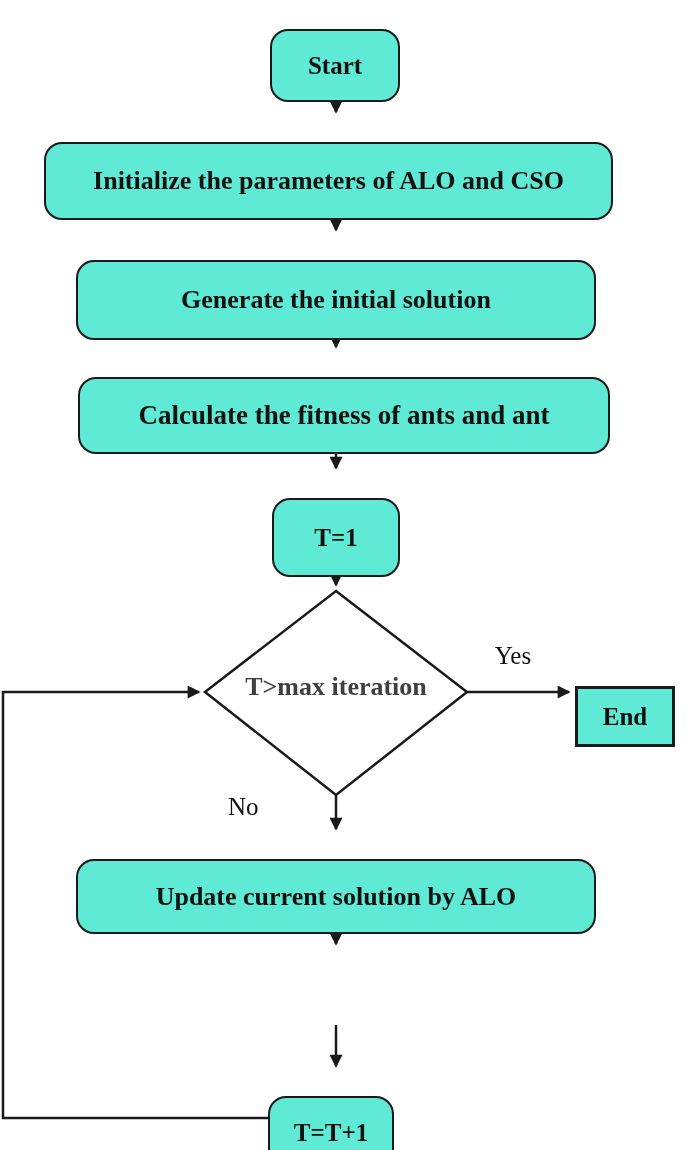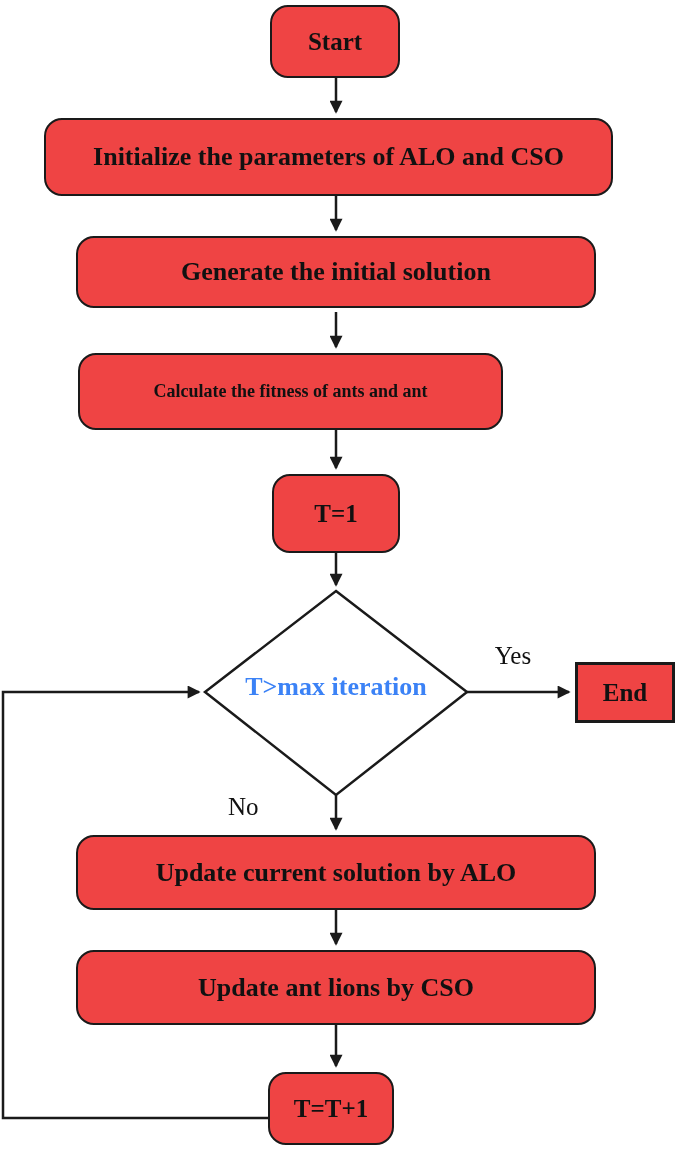--- a/index.html
+++ b/index.html
@@ -22,48 +22,49 @@
     width: 685px;
     height: 1150px;
   }
   .node {
     position: absolute;
     box-sizing: border-box;
     display: flex;
     align-items: center;
     justify-content: center;
     text-align: center;
-    background: #ef4444;
+    background: #5eead4;
     border: 2.5px solid #1a1a1a;
     color: #111111;
     font-weight: bold;
     z-index: 2;
+    margin-top: 24px;
   }
   .rounded {
     border-radius: 18px;
   }
   .node-start      { left: 270px; top: 5px;    width: 130px; height: 73px; font-size: 25px; }
   .node-initialize { left: 44px;  top: 118px;  width: 569px; height: 78px; font-size: 26px; text-align: right; }
-  .node-generate   { left: 76px;  top: 236px;  width: 520px; height: 72px; font-size: 26px; }
-  .node-calculate  { left: 78px;  top: 353px;  width: 425px; height: 77px; font-size: 18px; text-align: right; }
+  .node-generate   { left: 76px;  top: 236px;  width: 520px; height: 80px; font-size: 26px; }
+  .node-calculate  { left: 78px;  top: 353px;  width: 532px; height: 77px; font-size: 27px; text-align: right; }
   .node-t-init     { left: 272px; top: 474px;  width: 128px; height: 79px; font-size: 25px; }
   .node-end        { left: 575px; top: 662px;  width: 100px; height: 61px; font-size: 25px; border-width: 3px; border-radius: 0; }
   .node-update-alo { left: 76px;  top: 835px;  width: 520px; height: 75px; font-size: 26px; }
   .node-update-cso { left: 76px;  top: 950px;  width: 520px; height: 75px; font-size: 26px; }
   .node-t-inc      { left: 268px; top: 1072px; width: 126px; height: 73px; font-size: 25px; }
 
   .decision-label {
     position: absolute;
     left: 216px;
     top: 672px;
     width: 240px;
     text-align: center;
     font-size: 26px;
     font-weight: bold;
-    color: #3b82f6;
+    color: #404040;
     z-index: 2;
   }
   .edge-label {
     position: absolute;
     font-size: 25px;
     font-weight: normal;
     color: #111111;
     z-index: 2;
   }
   .edge-label-yes { left: 482px; top: 642px; width: 62px; text-align: center; }
@@ -119,23 +120,20 @@
   <div class="decision-label">T&gt;max iteration</div>
 
   <div class="node node-end">
     <span>End</span>
   </div>
 
   <div class="node rounded node-update-alo">
     <span>Update current solution by ALO</span>
   </div>
 
-  <div class="node rounded node-update-cso">
-    <span>Update ant lions by CSO</span>
-  </div>
 
   <div class="node rounded node-t-inc">
     <span>T=T+1</span>
   </div>
 
   <div class="edge-label edge-label-yes">Yes</div>
   <div class="edge-label edge-label-no">No</div>
 
 </div>
 

